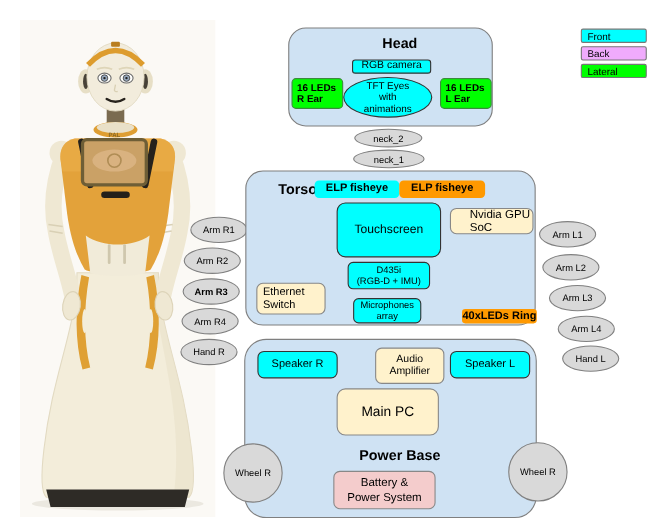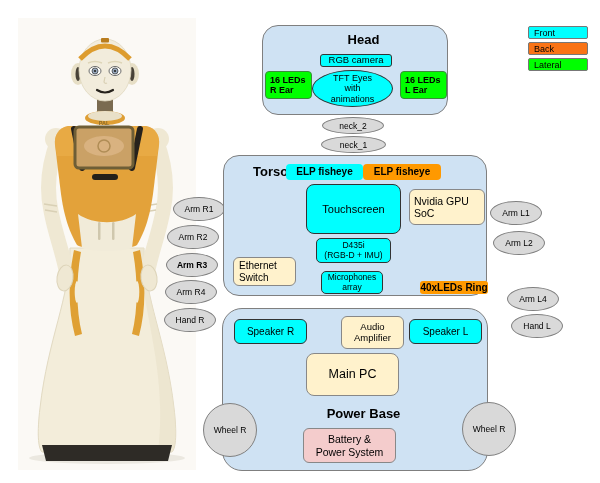--- a/index.html
+++ b/index.html
@@ -88,21 +88,21 @@
       <circle cx="97" cy="53" r="1.1" fill="#222"></circle>
       <path d="M87,59 L86,64 Q87,66 89,65" stroke="#d9d0b4" stroke-width="1.2" fill="none"></path>
       <path d="M79,72 Q87,77 95,72" stroke="#26221c" stroke-width="2.2" fill="none" stroke-linecap="round"></path>
     </svg>
   </div>
 
   <div class="abs" style="left:528px;top:26px;">
     <div class="legend-item" style="background:#00ffff;">
       <span>Front</span>
     </div>
-    <div class="legend-item" style="background:#f97316;">
+    <div class="legend-item" style="background:#f0abfc;">
       <span>Back</span>
     </div>
     <div class="legend-item" style="background:#00ff00;">
       <span>Lateral</span>
     </div>
   </div>
 
   <div class="abs container-box" style="left:262px;top:25px;width:186px;height:90px;">
     <div class="abs title" style="left:0;right:0;top:6px;text-align:center;">Head</div>
     <div class="abs lbl cyan" style="left:57px;top:28px;width:72px;height:13px;font-size:9.5px;">RGB camera</div>
@@ -119,29 +119,30 @@
   <div class="abs joint" style="left:321px;top:136px;width:65px;height:17px;">neck_1</div>
 
   <div class="abs joint" style="left:173px;top:197px;width:52px;height:24px;">Arm R1</div>
   <div class="abs joint" style="left:167px;top:225px;width:52px;height:24px;">Arm R2</div>
   <div class="abs joint" style="left:166px;top:253px;width:52px;height:24px;font-weight:bold;">Arm R3</div>
   <div class="abs joint" style="left:165px;top:280px;width:52px;height:24px;">Arm R4</div>
   <div class="abs joint" style="left:164px;top:308px;width:52px;height:24px;">Hand R</div>
 
   <div class="abs joint" style="left:490px;top:201px;width:52px;height:24px;">Arm L1</div>
   <div class="abs joint" style="left:493px;top:231px;width:52px;height:24px;">Arm L2</div>
+  <div class="abs joint" style="left:499px;top:259px;width:52px;height:24px;">Arm L3</div>
   <div class="abs joint" style="left:507px;top:287px;width:52px;height:24px;">Arm L4</div>
   <div class="abs joint" style="left:511px;top:314px;width:52px;height:24px;">Hand L</div>
 
   <div class="abs container-box" style="left:223px;top:155px;width:264px;height:141px;">
     <div class="abs title" style="left:12px;top:8px;">Torso</div>
     <div class="abs lbl cyan noborder" style="left:62px;top:8px;width:77px;height:16px;font-size:10px;font-weight:bold;border-radius:4px;">ELP fisheye</div>
     <div class="abs lbl orange" style="left:139px;top:8px;width:78px;height:16px;font-size:10px;font-weight:bold;border-radius:4px;">ELP fisheye</div>
     <div class="abs lbl cyan" style="left:82px;top:28px;width:95px;height:50px;font-size:11px;border-radius:8px;">Touchscreen</div>
-    <div class="abs lbl left cream" style="left:185px;top:33px;width:76px;height:36px;font-size:10.5px;padding-left:4px;">Nvidia GPU
+    <div class="abs lbl left cream" style="left:185px;top:33px;width:76px;height:24px;font-size:10.5px;padding-left:17px;">Nvidia GPU
 SoC</div>
     <div class="abs lbl cyan" style="left:92px;top:82px;width:75px;height:25px;font-size:8.5px;border-radius:5px;">D435i
 (RGB-D + IMU)</div>
     <div class="abs lbl left cream" style="left:9px;top:101px;width:63px;height:29px;font-size:10px;padding-left:5px;">Ethernet
 Switch</div>
     <div class="abs lbl cyan" style="left:97px;top:115px;width:62px;height:23px;font-size:8.5px;border-radius:5px;">Microphones
 array</div>
     <div class="abs lbl orange" style="left:196px;top:125px;width:68px;height:13px;font-size:10px;font-weight:bold;">40xLEDs Ring</div>
   </div>
 

